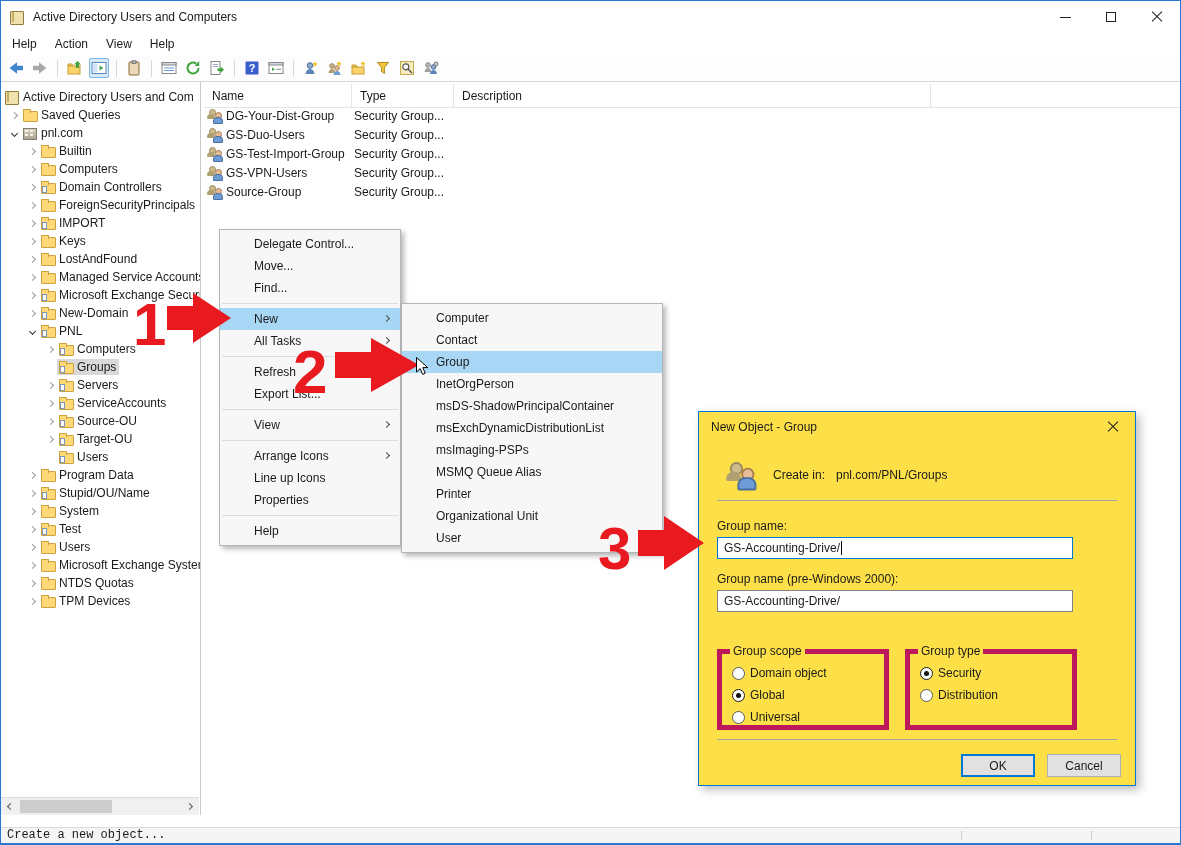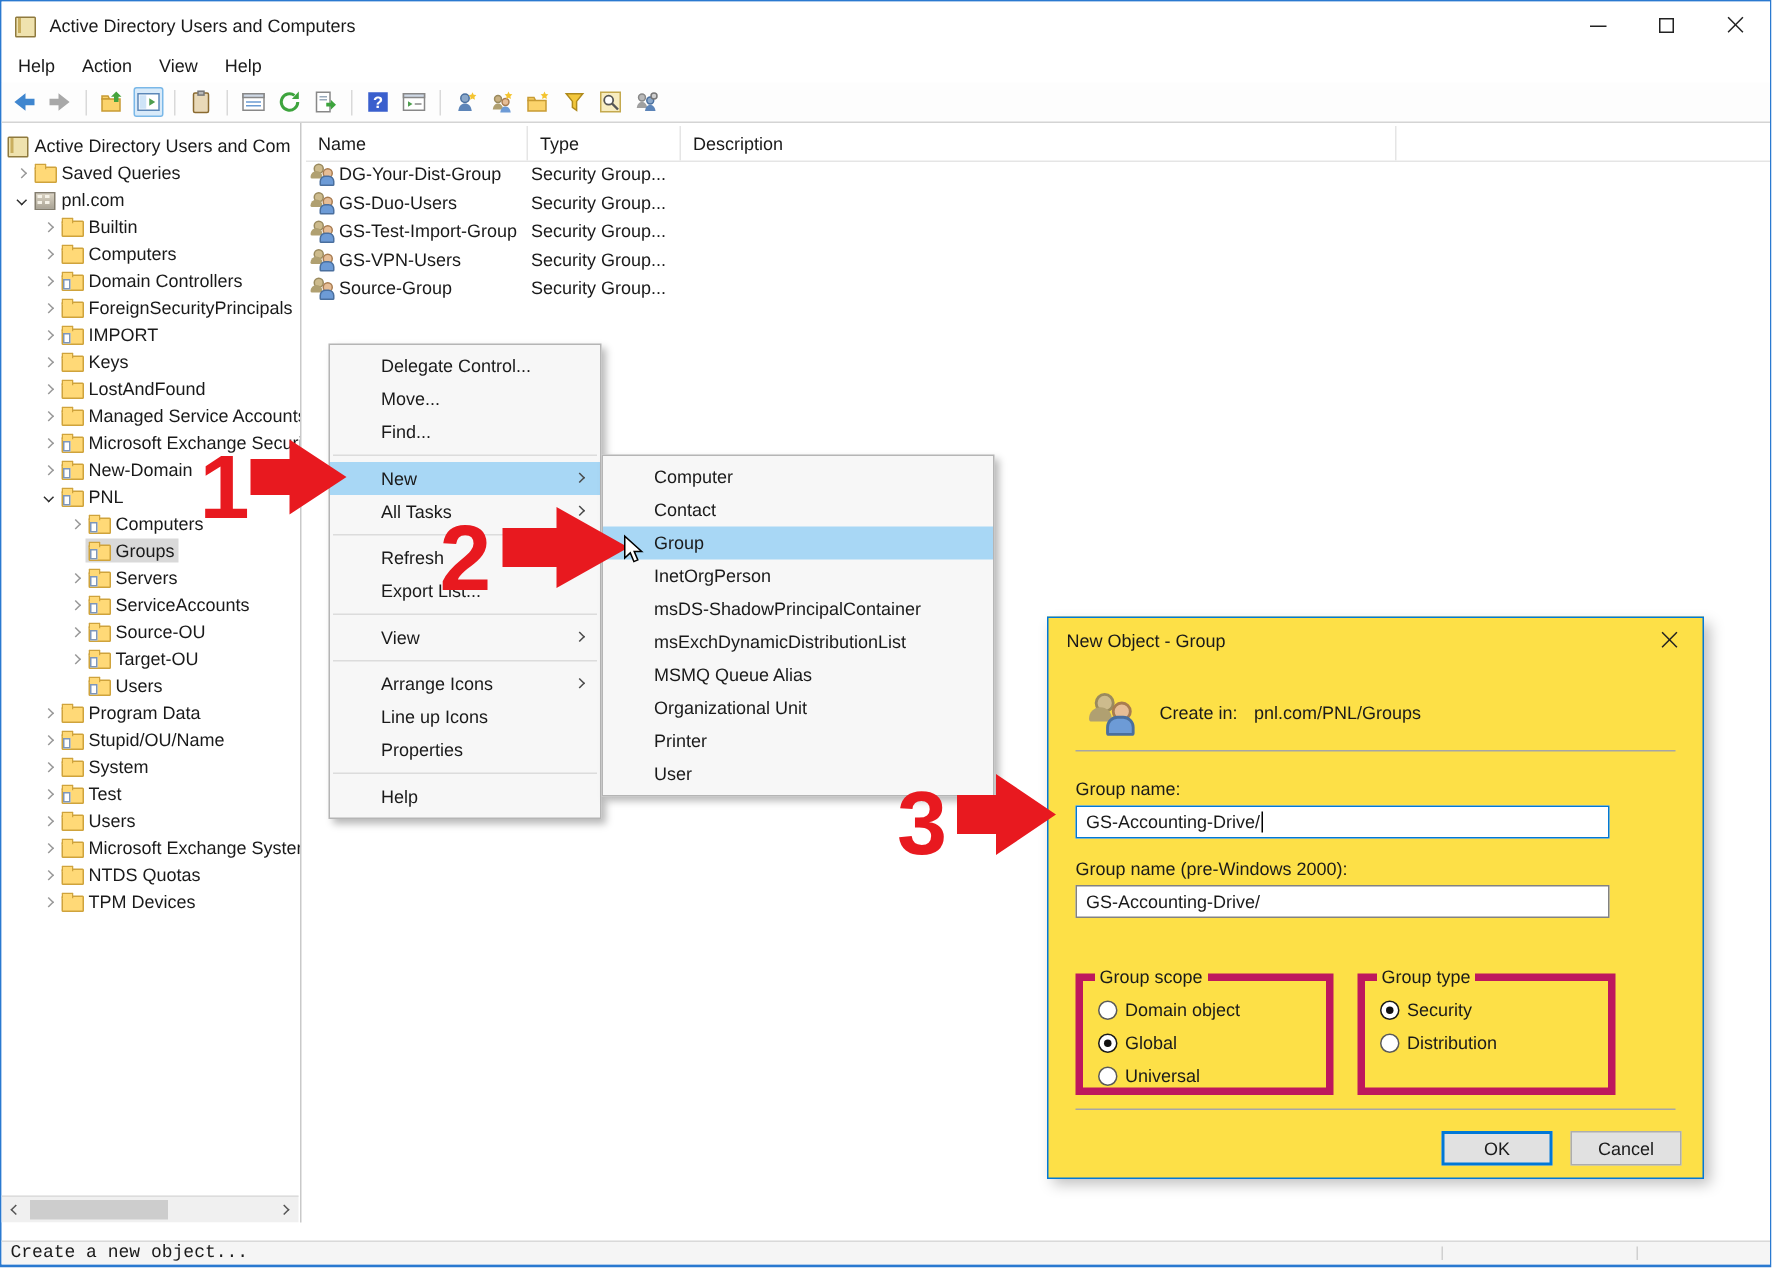--- a/index.html
+++ b/index.html
@@ -689,27 +689,30 @@
       <div class="m-item">
         <span>InetOrgPerson</span>
       </div>
       <div class="m-item">
         <span>msDS-ShadowPrincipalContainer</span>
       </div>
       <div class="m-item">
         <span>msExchDynamicDistributionList</span>
       </div>
       <div class="m-item">
+        <span>msImaging-PSPs</span>
+      </div>
+      <div class="m-item">
         <span>MSMQ Queue Alias</span>
       </div>
       <div class="m-item">
+        <span>Printer</span>
+      </div>
+      <div class="m-item">
         <span>Organizational Unit</span>
-      </div>
-      <div class="m-item">
-        <span>Printer</span>
       </div>
       <div class="m-item">
         <span>User</span>
       </div>
     </div>
 
   <svg class="cursor" style="left:414px;top:355px" width="15" height="21">
     <path d="M1.5 1.5 L1.5 16 L5.2 12.6 L7.6 18.4 L10.2 17.3 L7.8 11.6 L12.8 11.6 Z" fill="#fff" stroke="#000" stroke-width="1"></path>
   </svg>
 

